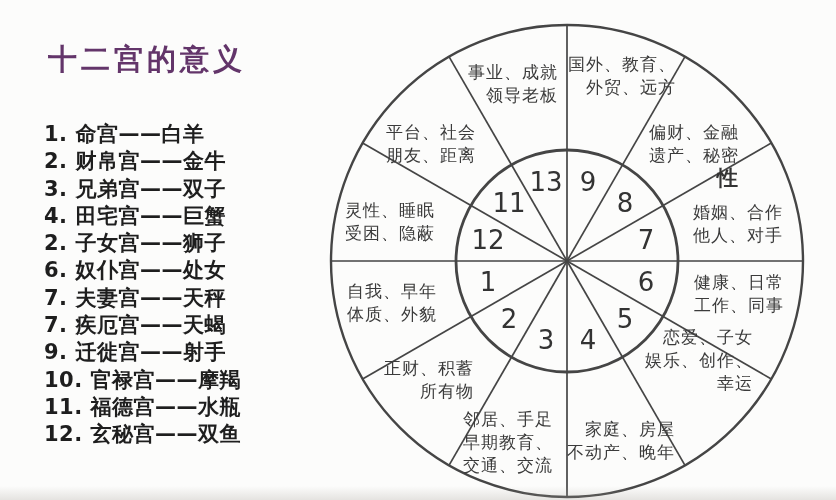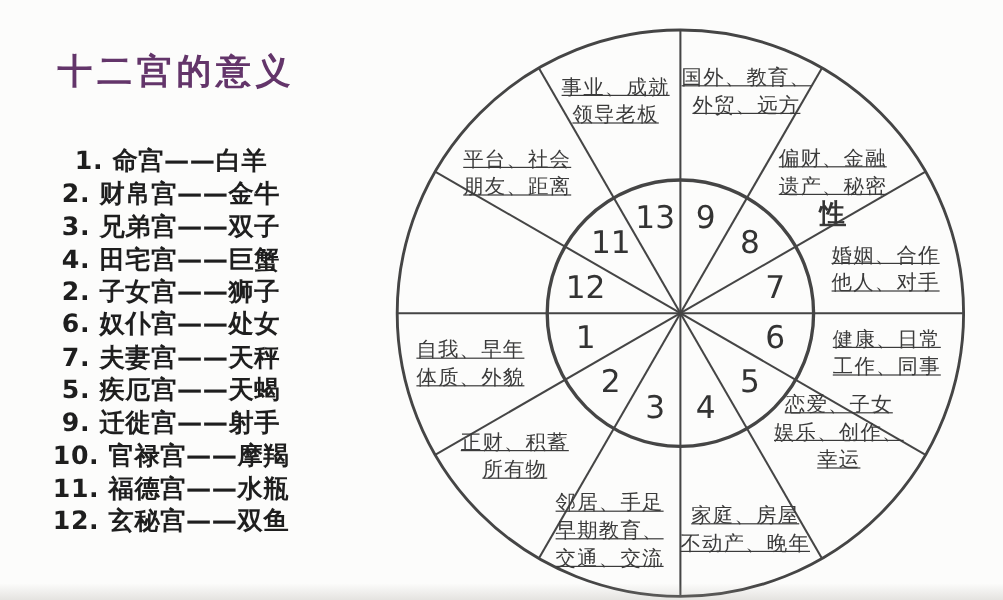--- a/index.html
+++ b/index.html
@@ -17,35 +17,33 @@
     font-size:29px;font-weight:700;letter-spacing:4px;
     margin:0;
   }
   .house-list{position:absolute;left:44px;top:121px;}
   .house-list .li{
     height:27.3px;line-height:27.3px;
     font-family:"DejaVu Sans",sans-serif;
     font-size:21px;font-weight:600;
     color:#1e1e1e;letter-spacing:0.5px;
     white-space:nowrap;
-    text-align:center;
   }
   
   .wheel-svg{position:absolute;left:0;top:0;}
   .wheel-svg circle,.wheel-svg line{stroke:#454545;fill:none;}
   .outer-circle{stroke-width:2.4px;}
   .inner-circle{stroke-width:2.8px;}
   .spokes line{stroke-width:1.7px;}
   .house-label{
     position:absolute;transform:translate(-50%,-50%);
-    text-align:center;
+    text-align:right;
     font-family:"Liberation Serif",serif;
     font-size:17px;line-height:23px;letter-spacing:1px;
     color:#3b3b3b;
-    text-decoration:underline;
   }
   .house-label .hl{display:block;white-space:pre-line;}
   .house-label .hl-em{display:block;font-size:21px;font-weight:700;color:#333;}
   .house-num{
     position:absolute;transform:translate(-50%,-50%);
     font-family:"DejaVu Sans",sans-serif;
     font-size:26px;color:#333;
   }
   .bottom-fade{
     position:absolute;left:0;bottom:0;width:836px;height:14px;
@@ -60,21 +58,21 @@
   <h1 class="page-title" style="color:#63356a">十二宫的意义</h1>
 
   <div class="house-list">
     <div class="li">1. 命宫——白羊</div>
     <div class="li">2. 财帛宫——金牛</div>
     <div class="li">3. 兄弟宫——双子</div>
     <div class="li">4. 田宅宫——巨蟹</div>
     <div class="li">2. 子女宫——狮子</div>
     <div class="li">6. 奴仆宫——处女</div>
     <div class="li">7. 夫妻宫——天秤</div>
-    <div class="li">5. 疾厄宫——天蝎</div>
+    <div class="li">7. 疾厄宫——天蝎</div>
     <div class="li">9. 迁徙宫——射手</div>
     <div class="li">10. 官禄宫——摩羯</div>
     <div class="li">11. 福德宫——水瓶</div>
     <div class="li">12. 玄秘宫——双鱼</div>
   </div>
 
   <svg class="wheel-svg" width="836" height="500" viewBox="0 0 836 500">
     <circle class="outer-circle" cx="567" cy="261" r="236"></circle>
     <circle class="inner-circle" cx="567" cy="261" r="111"></circle>
     <g class="spokes">
@@ -143,20 +141,25 @@
   <div class="house-label" style="left:513px;top:84px">
     <span class="hl">事业、成就
 领导老板</span>
     <span class="hl-em"></span>
   </div>
   <div class="house-label" style="left:431px;top:144px">
     <span class="hl">平台、社会
 朋友、距离</span>
     <span class="hl-em"></span>
   </div>
+  <div class="house-label" style="left:390px;top:222px">
+    <span class="hl">灵性、睡眠
+受困、隐蔽</span>
+    <span class="hl-em"></span>
+  </div>
 
   <div class="house-num" style="left:488px;top:282px">1</div>
   <div class="house-num" style="left:509px;top:319px">2</div>
   <div class="house-num" style="left:546px;top:340px">3</div>
   <div class="house-num" style="left:588px;top:340px">4</div>
   <div class="house-num" style="left:625px;top:319px">5</div>
   <div class="house-num" style="left:646px;top:282px">6</div>
   <div class="house-num" style="left:646px;top:240px">7</div>
   <div class="house-num" style="left:625px;top:203px">8</div>
   <div class="house-num" style="left:588px;top:182px">9</div>

